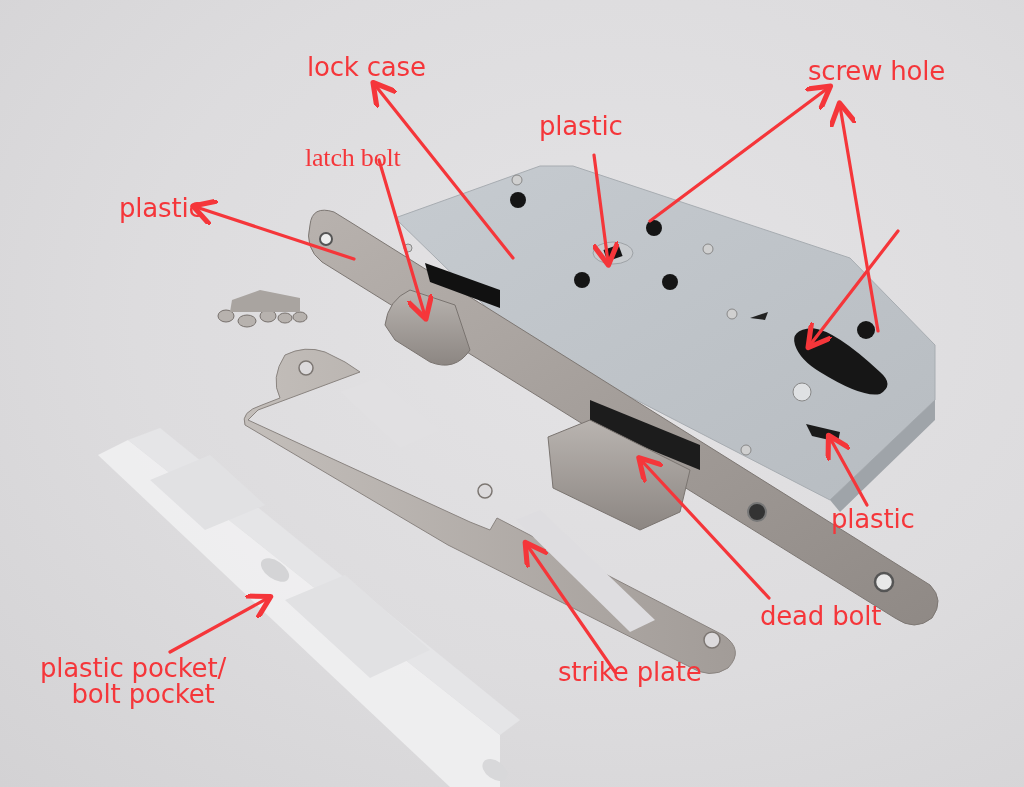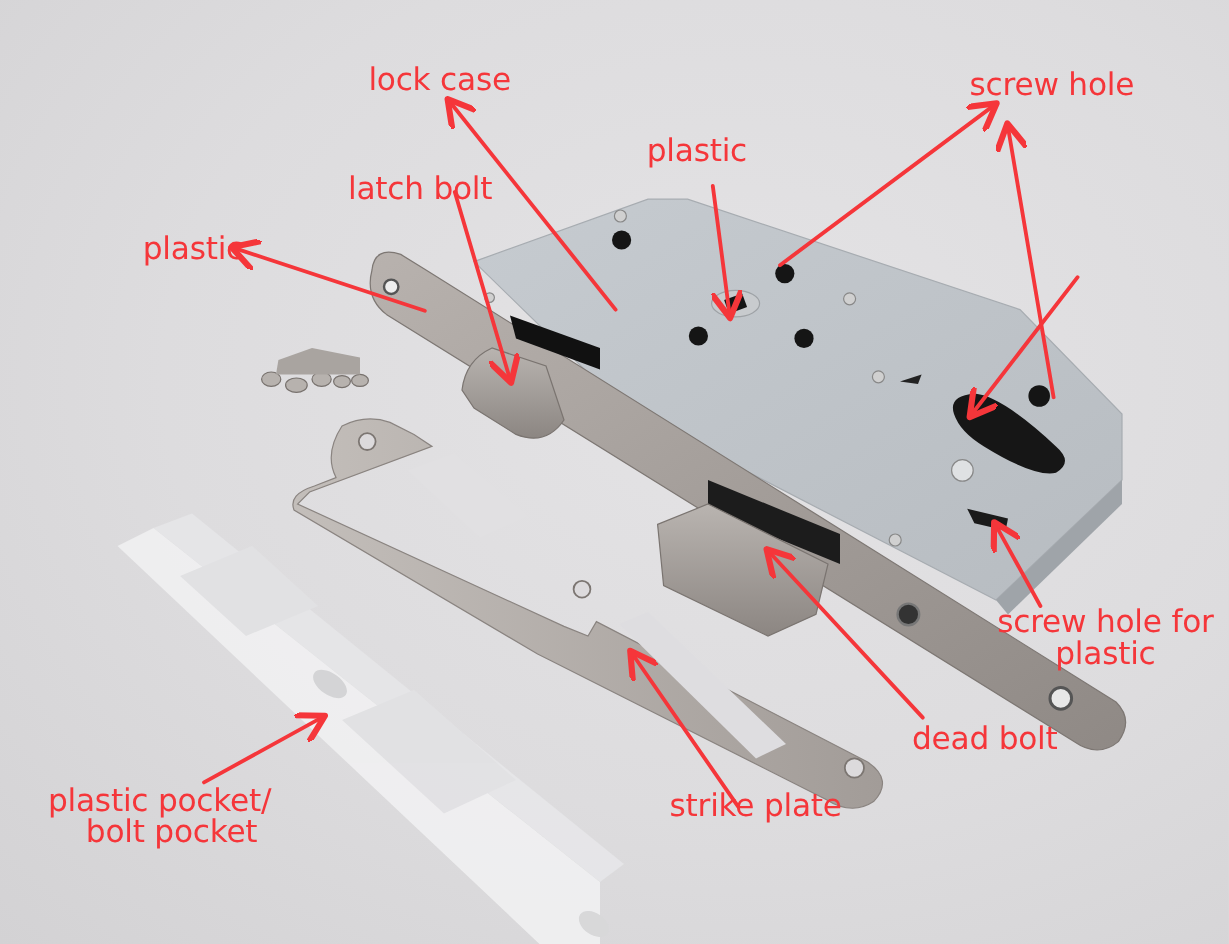--- a/index.html
+++ b/index.html
@@ -127,24 +127,23 @@
       <line x1="867" y1="505" x2="830" y2="438" marker-end="url(#arrowhead)"></line>
       <line x1="769" y1="598" x2="641" y2="460" marker-end="url(#arrowhead)"></line>
       <line x1="615" y1="672" x2="527" y2="545" marker-end="url(#arrowhead)"></line>
       <line x1="170" y1="652" x2="268" y2="598" marker-end="url(#arrowhead)"></line>
     </g>
   </svg>
 
   <div class="label" style="left:307px; top:54px;">lock case</div>
   <div class="label" style="left:539px; top:113px;">plastic</div>
   <div class="label" style="left:808px; top:58px;">screw hole</div>
-  <div class="label" style="left:290px; top:145px;">latch bolt</div>
+  <div class="label" style="left:305px; top:145px;font-family:Liberation Serif, serif;">latch bolt</div>
   <div class="label" style="left:119px; top:195px;">plastic</div>
   <div class="label multi" style="left:831px; top:506px; text-align:center;">
-    <span>screw hole for</span>
     <span>plastic</span>
   </div>
   <div class="label" style="left:760px; top:603px;">dead bolt</div>
   <div class="label" style="left:558px; top:659px;">strike plate</div>
   <div class="label multi" style="left:40px; top:655px;">
     <span>plastic pocket/</span>
     <span style="padding-left:20px;">bolt pocket</span>
   </div>
 </div>
 

